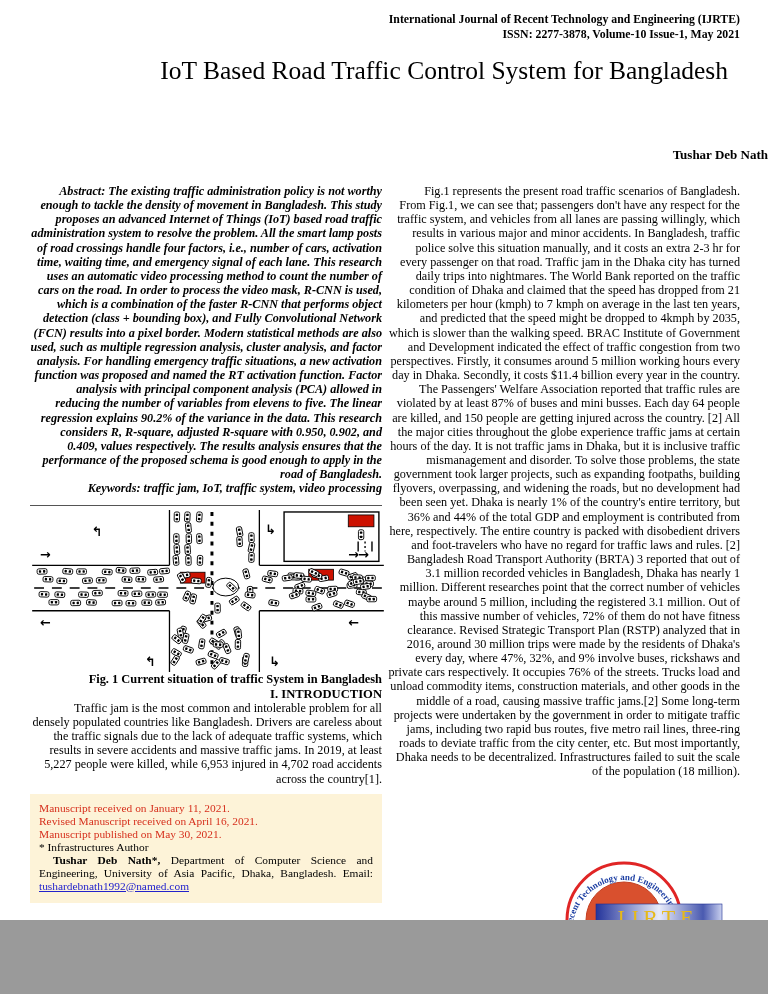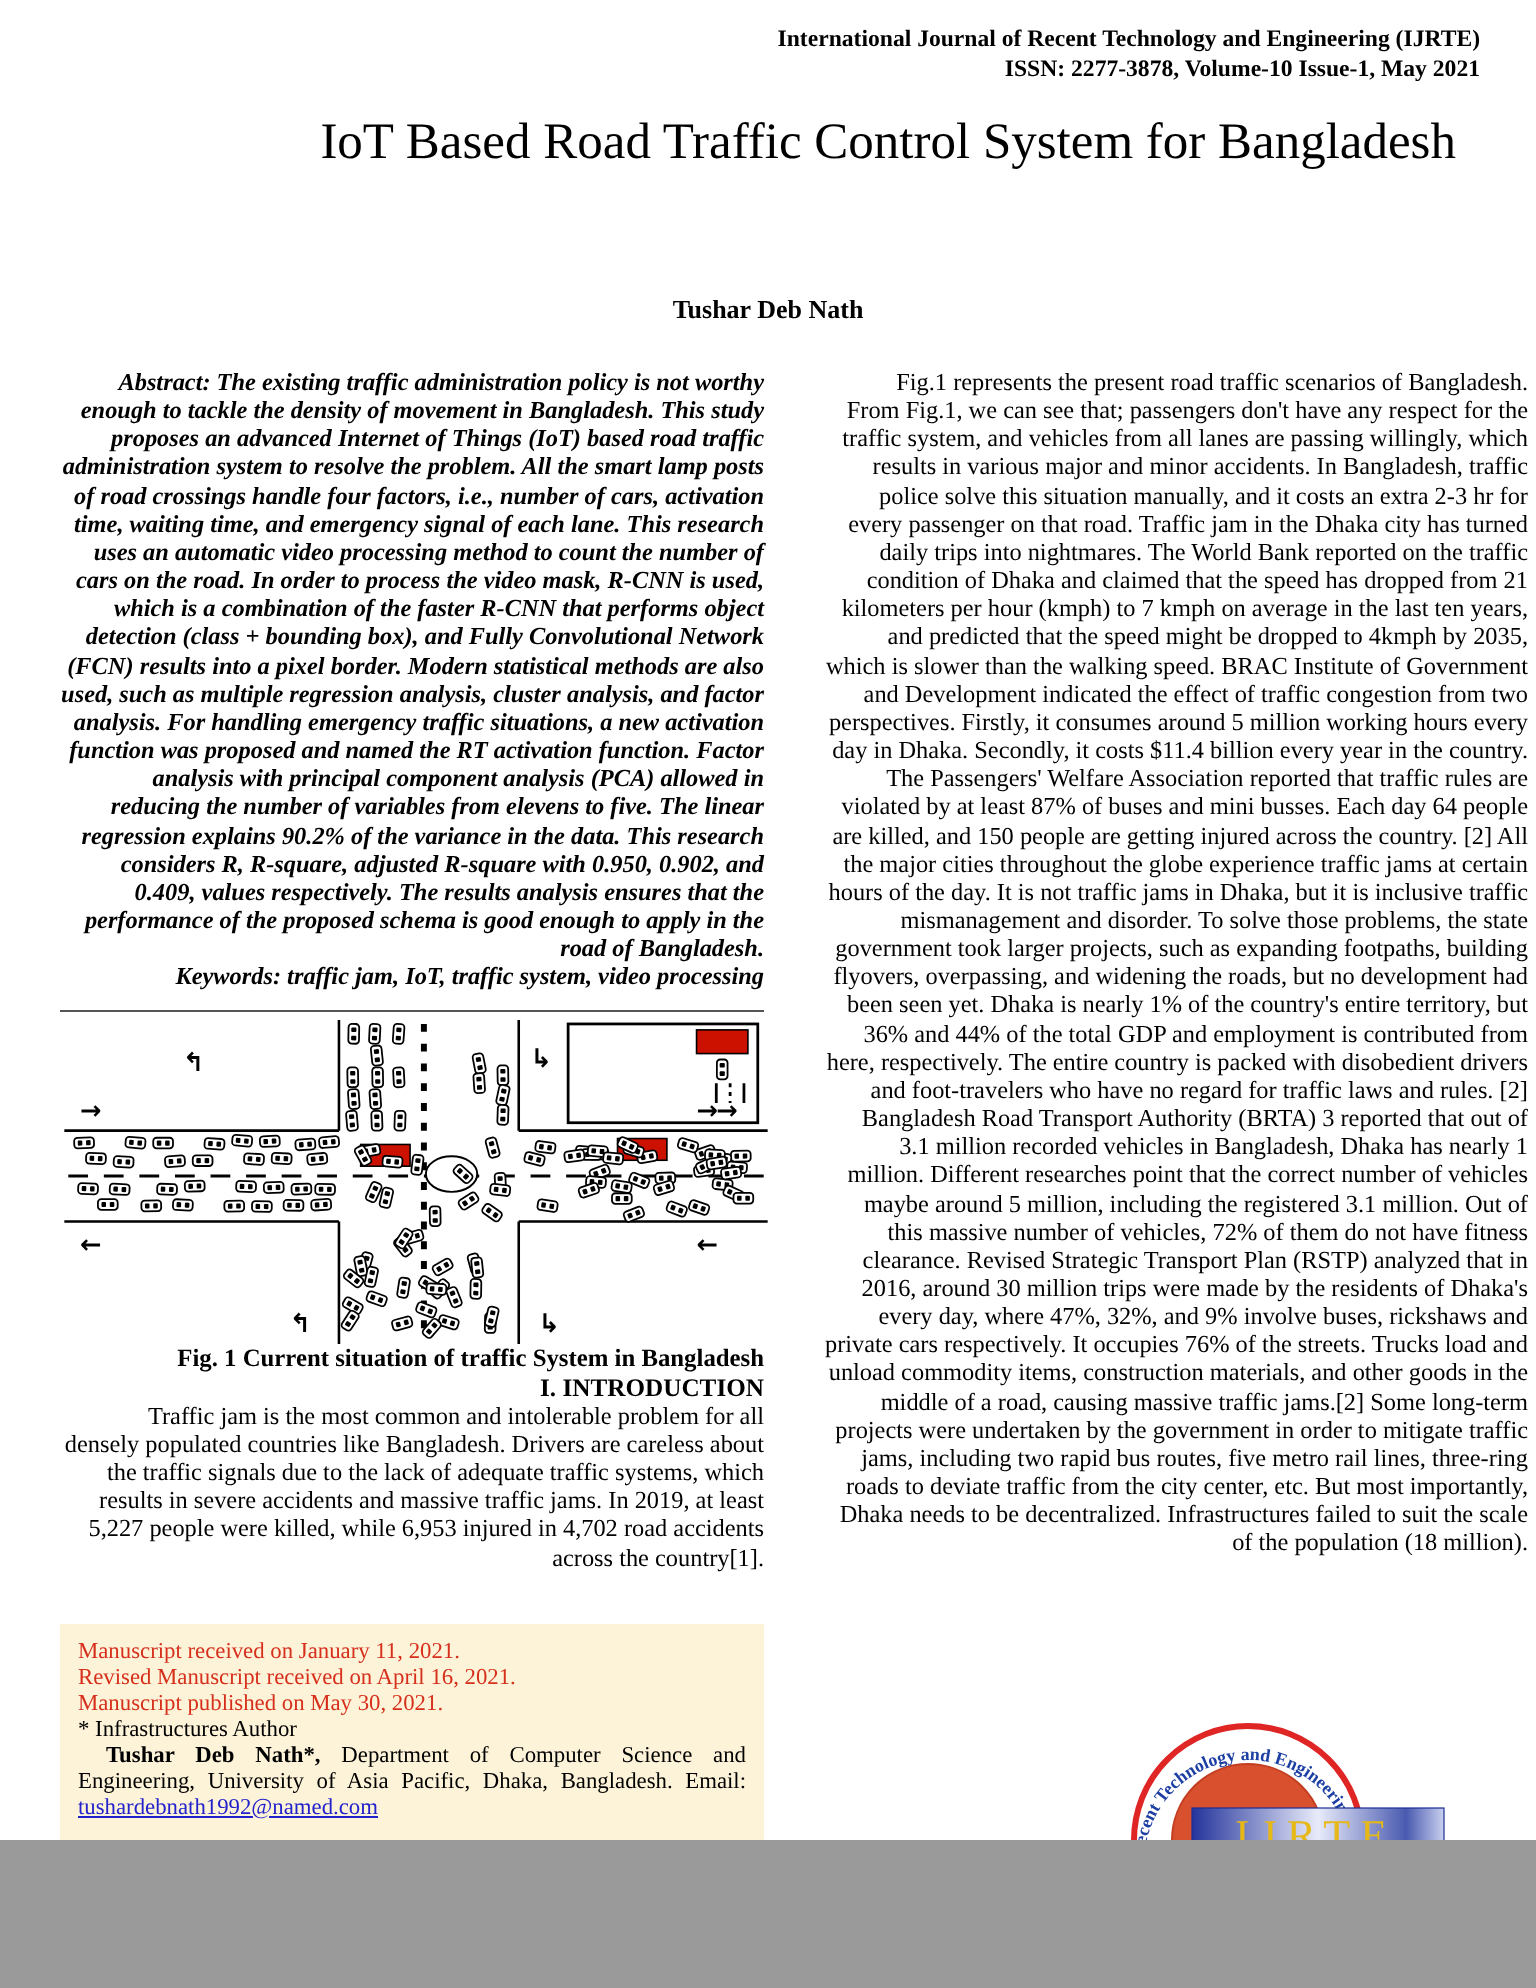--- a/index.html
+++ b/index.html
@@ -4,40 +4,40 @@
 <style>
   html,body{margin:0;padding:0;background:#9a9a9a;}
   .page{position:relative;width:768px;height:920px;background:#ffffff;margin:0 auto;
         font-family:"Liberation Serif",serif;color:#000;overflow:hidden;}
 
   .header{position:absolute;top:12px;right:28px;text-align:right;
           font-weight:bold;font-size:11.8px;line-height:15px;}
 
   .paper-title{position:absolute;top:52px;left:40px;width:688px;text-align:right;
                font-size:25.5px;line-height:37px;font-weight:400;}
-  .author{position:absolute;top:147px;left:0;width:100%;text-align:center;
+  .author{position:absolute;top:147px;left:0;width:100%;text-align:right;
           font-size:13px;font-weight:bold;}
 
   .col{position:absolute;top:184px;width:352px;font-size:12.2px;line-height:14.15px;
        text-align:justify;}
   .col-left{left:30px;}
-  .col-right{left:388px;margin-left:24px;}
+  .col-right{left:388px;}
   .col p{margin:0;text-align:right;}
   .para{text-indent:14px;}
   .abstract{font-weight:bold;font-style:italic;text-indent:14px;}
   .keywords{font-weight:bold;font-style:italic;text-indent:10px;}
 
   .figure{margin-top:10px;border-top:1px solid #555;padding-top:4px;}
   .figure svg{display:block;width:356px;height:162px;}
   .fig-caption{text-align:center;font-weight:bold;font-size:12.4px;margin-top:9px;
                text-indent:0;}
   .section-heading{text-align:center;font-weight:bold;font-size:12.6px;margin-top:22px;}
   .intro{margin-top:11px;}
 
-  .ms-box{margin-top:26px;background:#fdf3d8;padding:8px 9px 10px 9px;
+  .ms-box{margin-top:8px;background:#fdf3d8;padding:8px 9px 10px 9px;
           font-size:11.4px;line-height:13px;text-align:justify;}
   .ms-red{color:#d6301d;}
   .ms-author-line{text-indent:14px;}
   .ms-author-bold{font-weight:bold;}
   .email{color:#2222cc;text-decoration:underline;cursor:pointer;}
 
   .footer-left{position:absolute;left:62px;top:950px;font-style:italic;
                font-size:11.2px;line-height:14px;}
   .page-number{position:absolute;left:449px;top:962px;font-size:12.5px;text-align:right;}
   .footer-right{position:absolute;left:408px;top:938px;font-style:italic;

